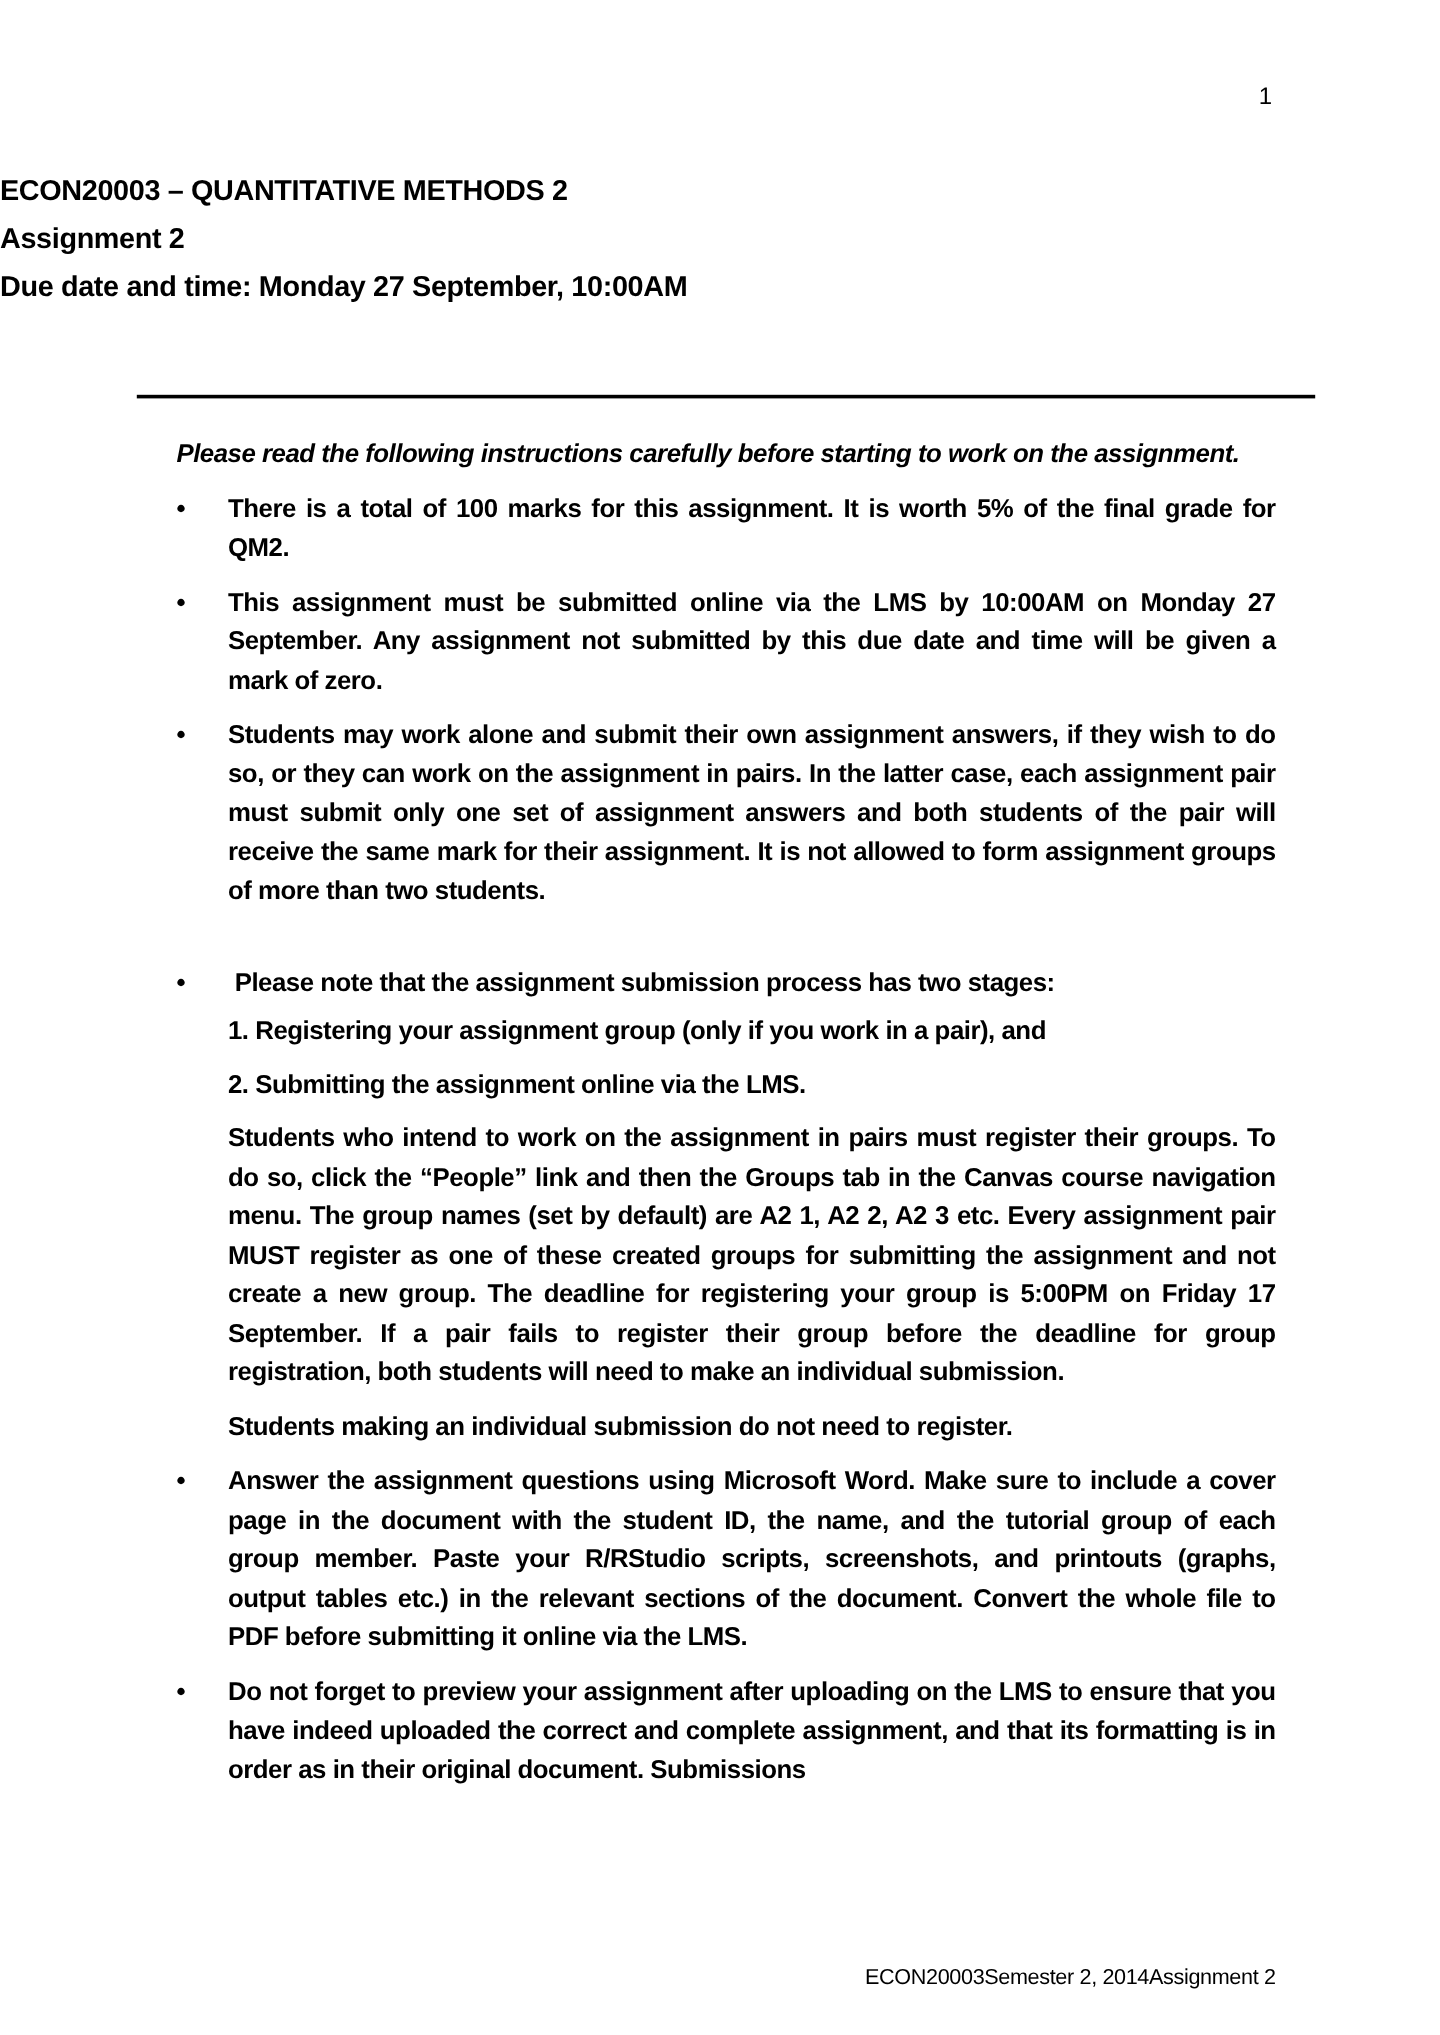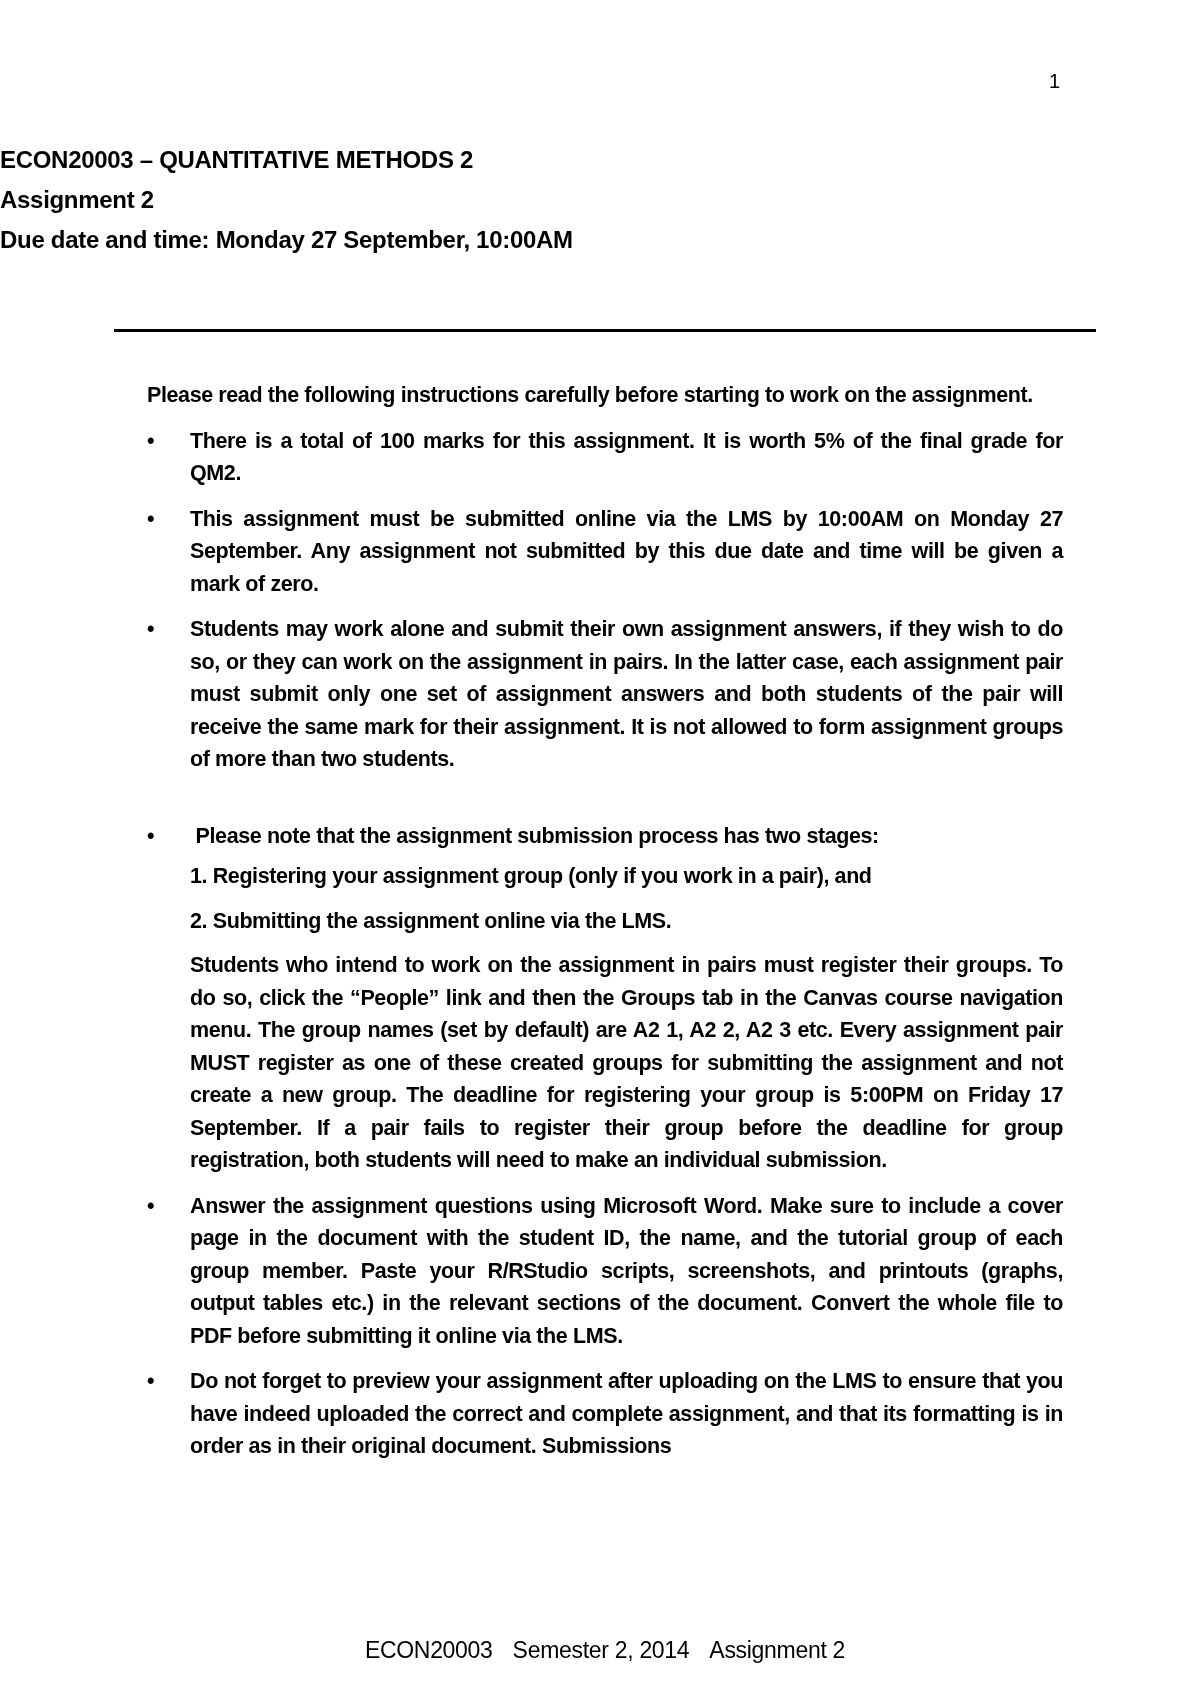--- a/index.html
+++ b/index.html
@@ -47,22 +47,23 @@
       position: absolute;
       top: 362px;
       left: 147px;
       width: 916px;
       font-weight: bold;
       font-size: 21.5px;
       line-height: 32.5px;
       letter-spacing: -0.4px;
     }
     .intro {
-      margin: 17px 0 13px 0;
+      margin: 0 0 13px 0;
       text-align: left;
+      font-style: italic;
     }
     .bullet-item {
       position: relative;
       padding-left: 43px;
       margin: 0 0 13px 0;
       text-align: justify;
     }
     .bullet-dot {
       position: absolute;
       left: 0;
@@ -81,26 +82,25 @@
     .sub-para.tight {
       margin-bottom: 12px;
     }
     .italic {
     }
     .footer {
       position: absolute;
       top: 1637px;
       left: 147px;
       width: 916px;
-      font-size: 23px;
+      font-size: 18px;
       font-weight: normal;
       display: flex;
-      justify-content: center;
+      justify-content: flex-end;
       letter-spacing: -0.3px;
-      gap: 20px;
     }
     .footer span {
       display: inline-block;
     }
   </style>
 </head>
 <body>
 
 <div>
 
@@ -132,20 +132,21 @@
       <span class="bullet-text">Students may work alone and submit their own assignment answers, if they wish to do so, or they can work on the assignment in pairs. In the latter case, each assignment pair must submit only one set of assignment answers and both students of the pair will receive the same mark for their assignment. It is not allowed to form assignment groups of more than two students.</span>
     </div>
 
     <div class="bullet-item" style="margin-bottom:8px;">
       <span class="bullet-dot">•</span>
       <span class="bullet-text" style="white-space:pre;margin-top:44px;"> Please note that the assignment submission process has two stages:</span>
     </div>
     <p class="sub-para tight">1. Registering your assignment group (only if you work in a pair), and</p>
     <p class="sub-para tight">2. Submitting the assignment online via the LMS.</p>
     <p class="sub-para">Students who intend to work on the assignment in pairs must register their groups. To do so, click the “People” link and then the Groups tab in the Canvas course navigation menu. The group names (set by default) are A2 1, A2 2, A2 3 etc. Every assignment pair MUST register as one of these created groups for submitting the assignment and not create a new group. The deadline for registering your group is 5:00PM on Friday 17 September. If a pair fails to register their group before the deadline for group registration, both students will need to make an individual submission.</p>
+    <p class="sub-para">Students making an individual submission do not need to register.</p>
 
     <div class="bullet-item">
       <span class="bullet-dot">•</span>
       <span class="bullet-text"><span>Answer the assignment questions using Microsoft Word. Make sure to include a cover page in the document with the student ID, the name, and the tutorial group of each group member. Paste your </span><span class="italic">R/RStudio</span><span> scripts, screenshots, and printouts (graphs, output tables etc.) in the relevant sections of the document. Convert the whole file to PDF before submitting it online via the LMS.</span></span>
     </div>
 
     <div class="bullet-item">
       <span class="bullet-dot">•</span>
       <span class="bullet-text">Do not forget to preview your assignment after uploading on the LMS to ensure that you have indeed uploaded the correct and complete assignment, and that its formatting is in order as in their original document. Submissions</span>
     </div>

